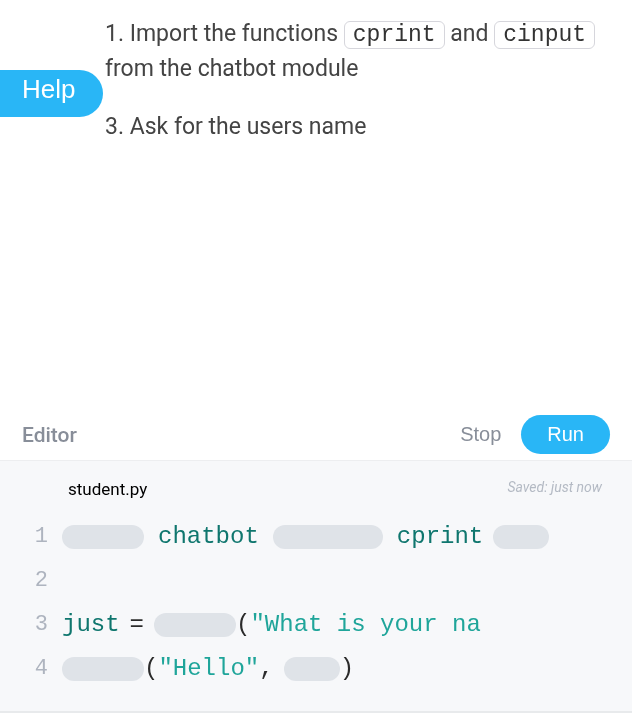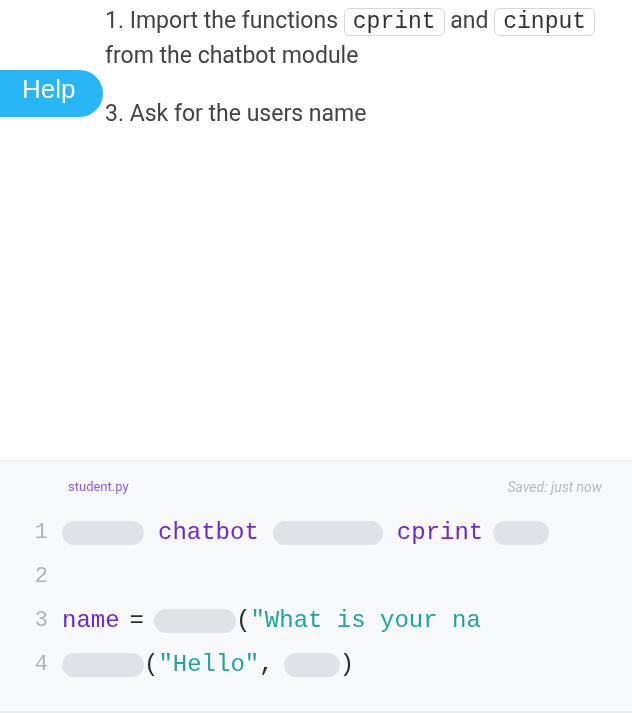--- a/index.html
+++ b/index.html
@@ -16,21 +16,21 @@
     border: none;
     border-radius: 0 28px 28px 0;
     padding: 4px 28px 12px 22px;
     font-size: 26px;
     font-weight: 400;
     cursor: pointer;
     z-index: 10;
   }
 
   
-  .instructions { position: absolute; left: 105px; top: 4px; right: 20px; font-size: 23px; line-height: 1.45; color: #444; }
+  .instructions { position: absolute; left: 105px; top: 17px; right: 20px; font-size: 23px; line-height: 1.45; color: #444; }
   .instructions .step { margin-bottom: 24px; }
   .kbd {
     font-family: "SFMono-Regular", Consolas, "Liberation Mono", Menlo, monospace;
     font-size: 23px;
     border: 1px solid #d6d6dc;
     border-radius: 6px;
     padding: 0 8px;
     background: #fff;
     color: #333;
   }
@@ -58,38 +58,38 @@
   .editor-body {
     position: absolute;
     left: 0; right: 0;
     top: 460px;
     bottom: 2px;
     background: #f7f8fa;
     border-top: 1px solid #edeef0;
     padding: 12px 20px 8px 20px;
   }
   .file-row { display: flex; justify-content: space-between; padding: 6px 10px 16px 48px; }
-  .file-name { font-size: 13px; color: #8b5cf6; }
+  .file-name { font-size: 17px; color: #000000; }
   .saved-txt { font-size: 14px; color: #b4bac4; font-style: italic; }
 
   .code-grid { font-family: "SFMono-Regular", Consolas, "Liberation Mono", Menlo, monospace; font-size: 24px; line-height: 44px; white-space: nowrap; overflow: hidden; }
   .code-row { display: flex; align-items: center; height: 44px; }
   .gutter { width: 42px; text-align: right; color: #aeb4bf; font-size: 22px; padding-right: 14px; flex-shrink: 0; }
   .code-cell { display: inline-flex; align-items: center; }
   .blank {
     display: inline-block;
     background: #dfe3e8;
     border-radius: 14px;
     height: 24px;
     vertical-align: middle;
   }
   .blank.sm { width: 56px; }
   .blank.md { width: 82px; }
   .blank.lg { width: 110px; }
-  .tok-id { color: #6d28d9; }
+  .tok-id { color: #0f766e; }
   .tok-str { color: #1fa59a; }
   .tok-op { color: #2b2b2b; }
 
   .bottom-rule { position: absolute; left: 0; right: 0; bottom: 0; height: 2px; background: #e8eaec; }
 </style>
 </head>
 <body>
 
 <div class="page">
 
@@ -99,20 +99,27 @@
     <div class="step">
       <span>1. Import the functions</span>
       <span class="kbd">cprint</span>
       <span>and</span>
       <span class="kbd">cinput</span>
       <span>from the chatbot module</span>
     </div>
     <div class="step">3. Ask for the users name</div>
   </div>
 
+  <div class="editor-header">
+    <div class="editor-title">Editor</div>
+    <div class="editor-actions">
+      <button class="stop-link">Stop</button>
+      <button class="run-btn">Run</button>
+    </div>
+  </div>
 
   <div class="editor-body">
     <div class="file-row">
       <span class="file-name">student.py</span>
       <span class="saved-txt">Saved: just now</span>
     </div>
 
     <div class="code-grid">
 
       <div class="code-row">
@@ -127,21 +134,21 @@
       </div>
 
       <div class="code-row">
         <div class="gutter">2</div>
         <div class="code-cell"></div>
       </div>
 
       <div class="code-row">
         <div class="gutter">3</div>
         <div class="code-cell">
-          <span class="tok-id">name</span>
+          <span class="tok-id">just</span>
           <span class="tok-op" style="margin:0 10px;">=</span>
           <span class="blank md"></span>
           <span class="tok-op">(</span>
           <span class="tok-str">"What is your na</span>
         </div>
       </div>
 
       <div class="code-row">
         <div class="gutter">4</div>
         <div class="code-cell">

